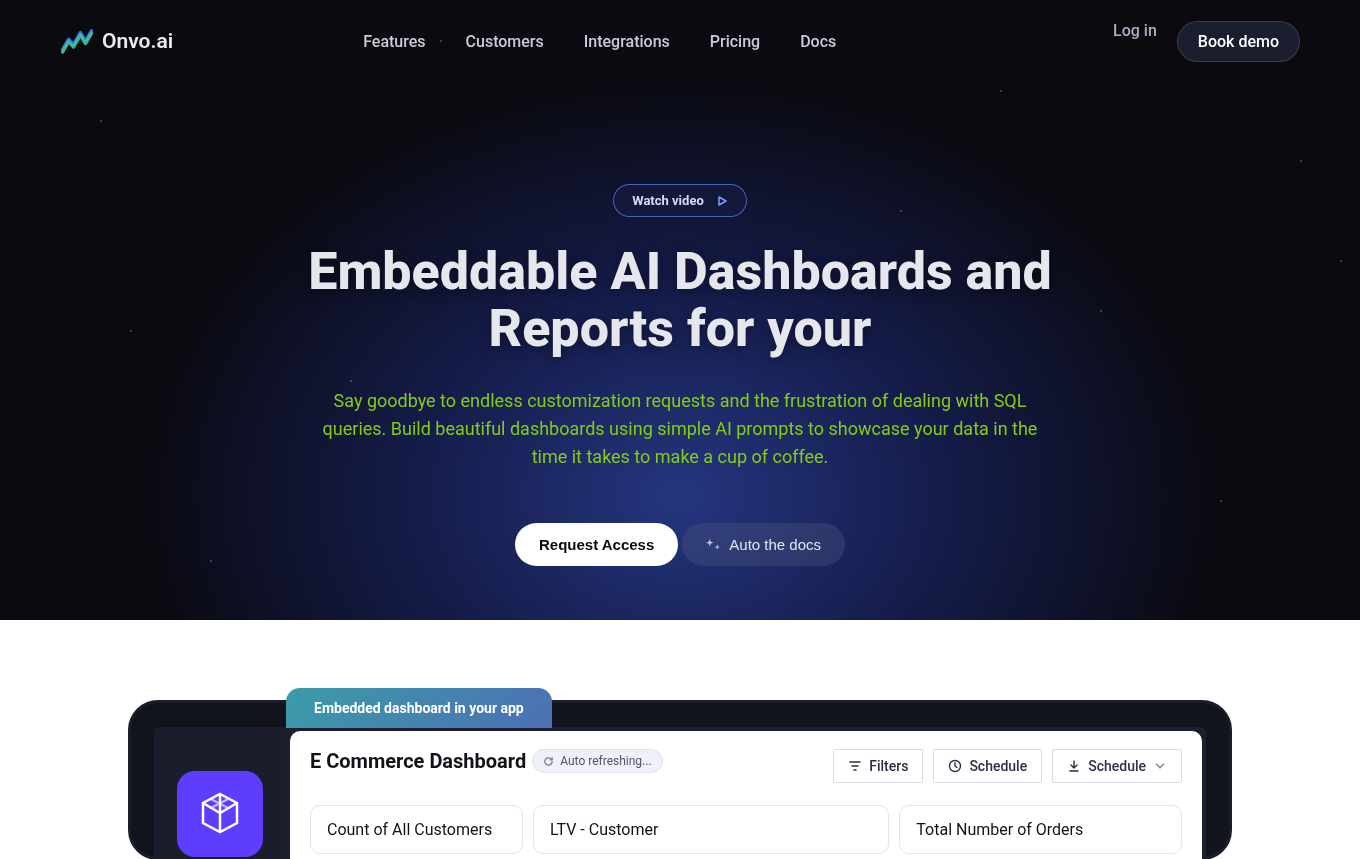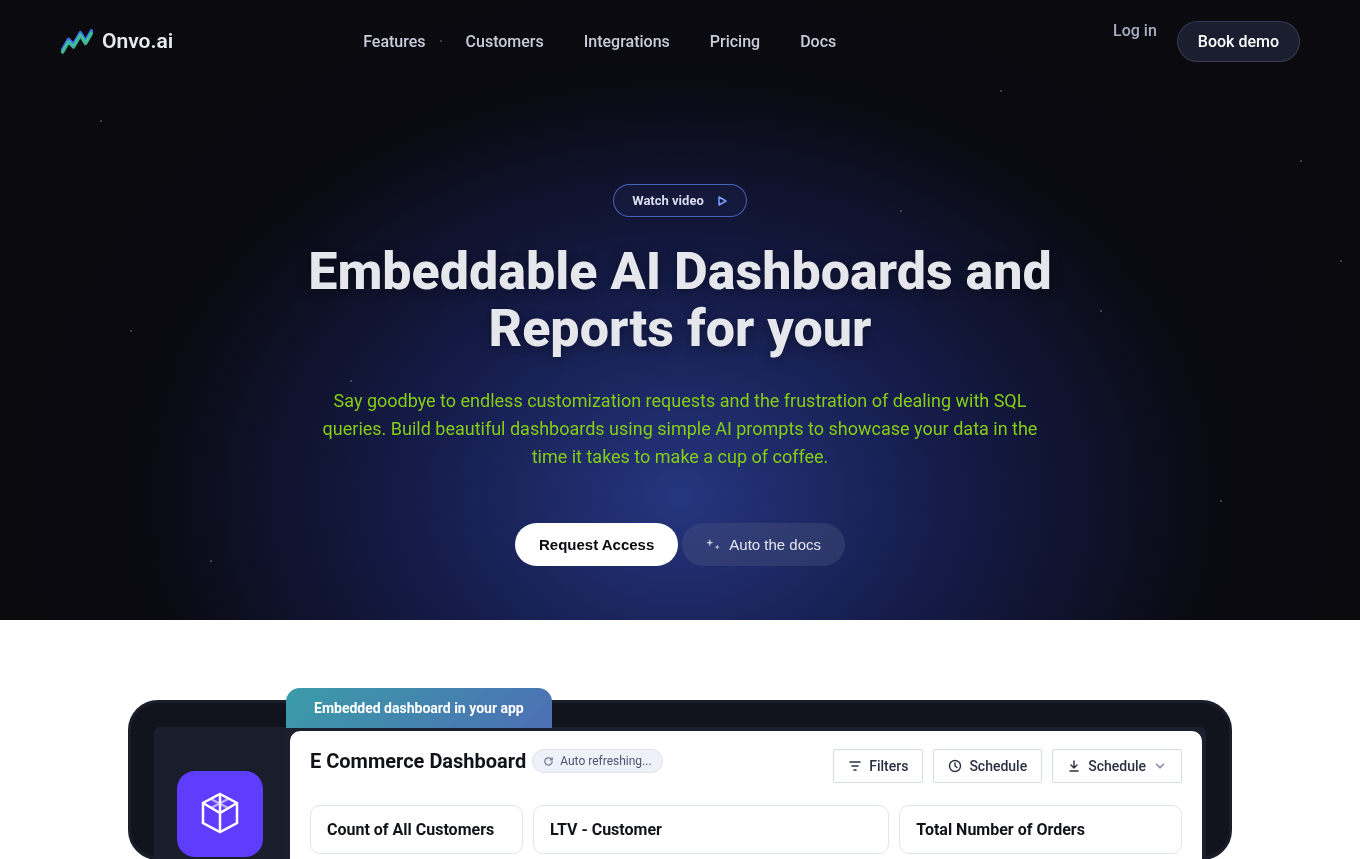--- a/index.html
+++ b/index.html
@@ -248,21 +248,21 @@
       display: flex;
       gap: 10px;
       margin-top: 22px;
     }
     .card {
       border: 1px solid #e0e4ec;
       border-radius: 10px;
       padding: 14px 16px;
       background: #fff;
     }
-    .card-title { font-size: 16px; font-weight: 700; color: #111318; }
+    .card-title { font-size: 16px; font-weight: 400; color: #111318; }
     .c1 { width: 214px; }
     .c2 { width: 358px; }
     .c3 { width: 284px; }
   </style>
 </head>
 <body>
 
 <div class="bg-gradient"></div>
 <div class="stars">
   <span style="top:40px;left:440px"></span>

